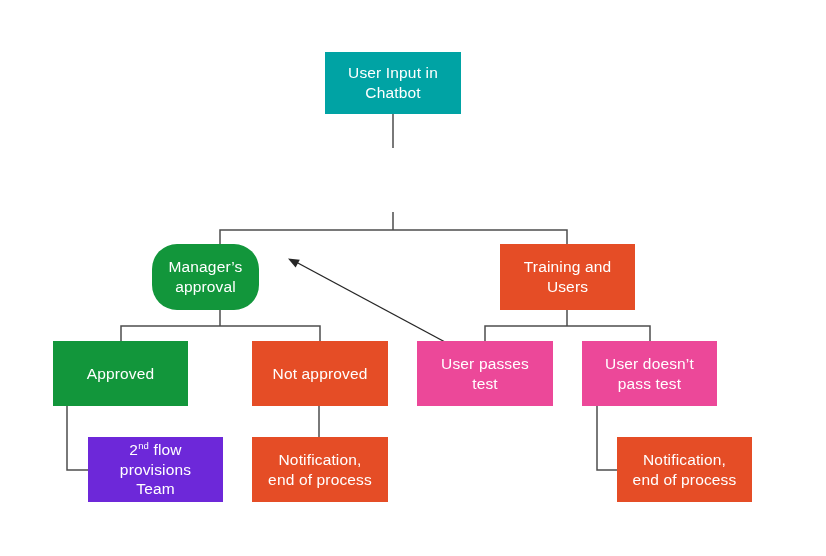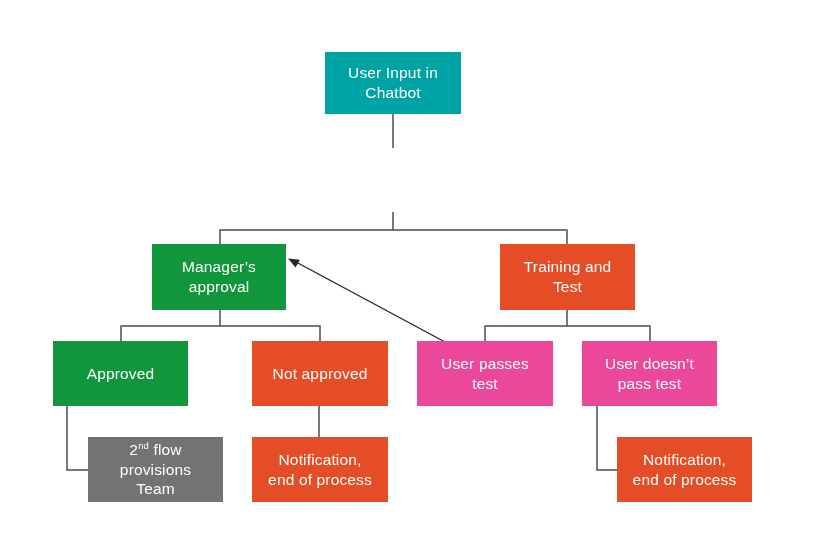--- a/index.html
+++ b/index.html
@@ -38,49 +38,49 @@
     <line class="arrow-line" x1="445" y1="342" x2="296" y2="262" style="stroke: rgb(38, 38, 38);"></line>
     <polygon points="288,258.5 299.8,259.7 295.6,267.6" style="fill: rgb(38, 38, 38);"></polygon>
   </svg>
 
   <div class="node" style="left: 325px; top: 52px; width: 136px; height: 62px; background-color: rgb(0, 163, 164);">
     <span class="lbl">User Input in
 Chatbot</span>
   </div>
 
 
-  <div class="node" style="left: 152px; top: 244px; width: 134px; height: 66px; background-color: rgb(18, 150, 59);">
+  <div class="node" style="left: 152px; top: 244px; width: 107px; height: 66px; background-color: rgb(18, 150, 59); border-radius: 25px;">
     <span class="lbl">Manager’s
 approval</span>
   </div>
 
   <div class="node" style="left: 500px; top: 244px; width: 135px; height: 66px; background-color: rgb(229, 77, 38);">
     <span class="lbl">Training and
-Test</span>
+Users</span>
   </div>
 
   <div class="node" style="left: 53px; top: 341px; width: 135px; height: 65px; background-color: rgb(18, 150, 59);">
     <span class="lbl">Approved</span>
   </div>
 
   <div class="node" style="left: 252px; top: 341px; width: 136px; height: 65px; background-color: rgb(229, 77, 38);">
     <span class="lbl">Not approved</span>
   </div>
 
   <div class="node" style="left: 417px; top: 341px; width: 136px; height: 65px; background-color: #ec4899;">
     <span class="lbl">User passes
 test</span>
   </div>
 
   <div class="node" style="left: 582px; top: 341px; width: 135px; height: 65px; background-color: #ec4899;">
     <span class="lbl">User doesn’t
 pass test</span>
   </div>
 
-  <div class="node" style="left: 88px; top: 437px; width: 135px; height: 65px; background-color: #737373;">
+  <div class="node" style="left: 88px; top: 437px; width: 135px; height: 65px; background-color: #6d28d9;">
     <span class="lbl"><span>2</span><sup>nd</sup><span> flow
 provisions
 Team</span></span>
   </div>
 
   <div class="node" style="left: 252px; top: 437px; width: 136px; height: 65px; background-color: rgb(229, 77, 38);">
     <span class="lbl">Notification,
 end of process</span>
   </div>
 

